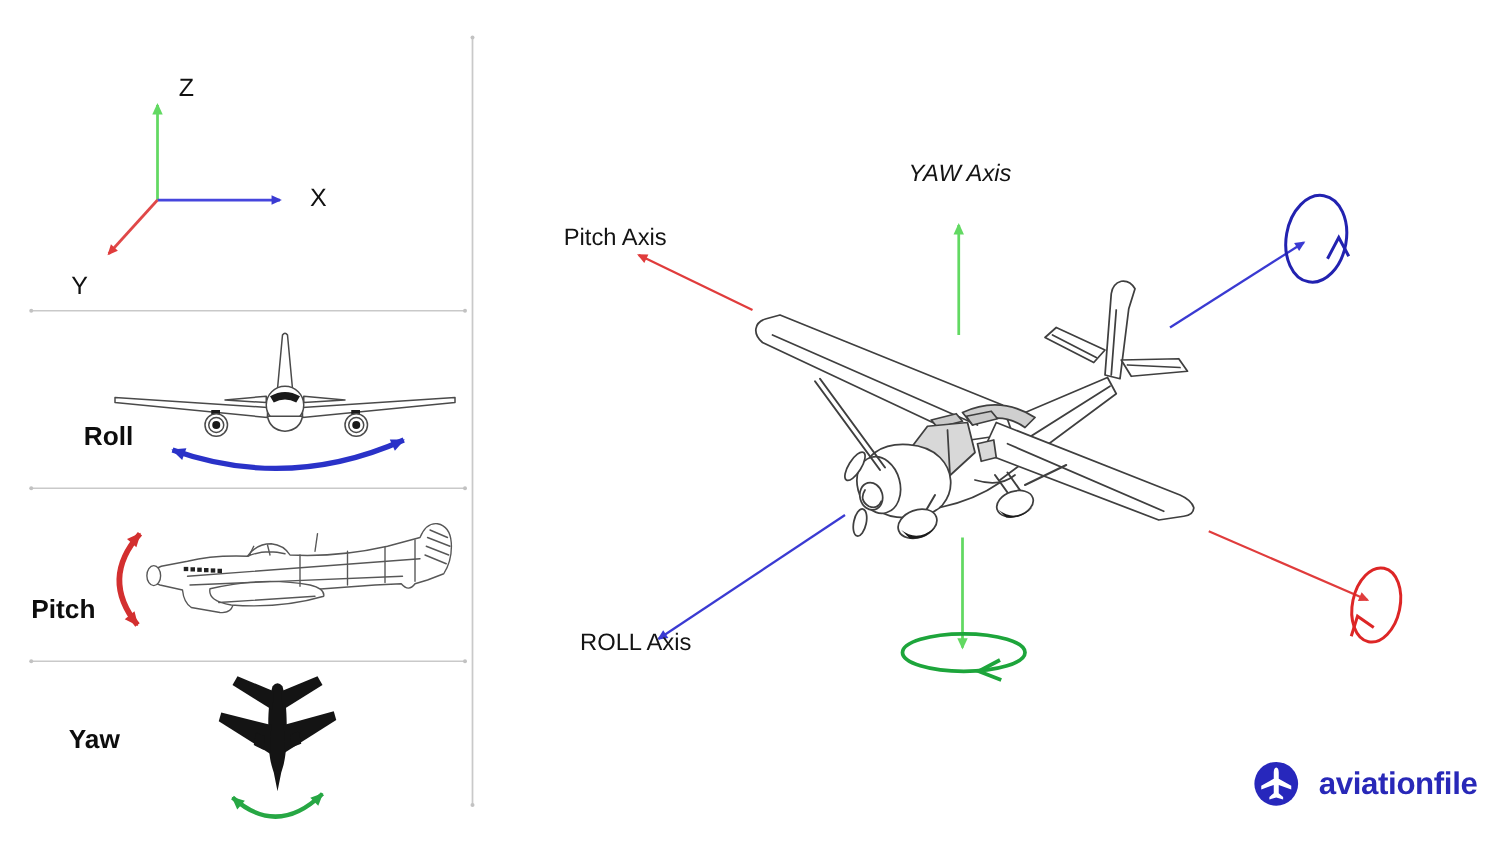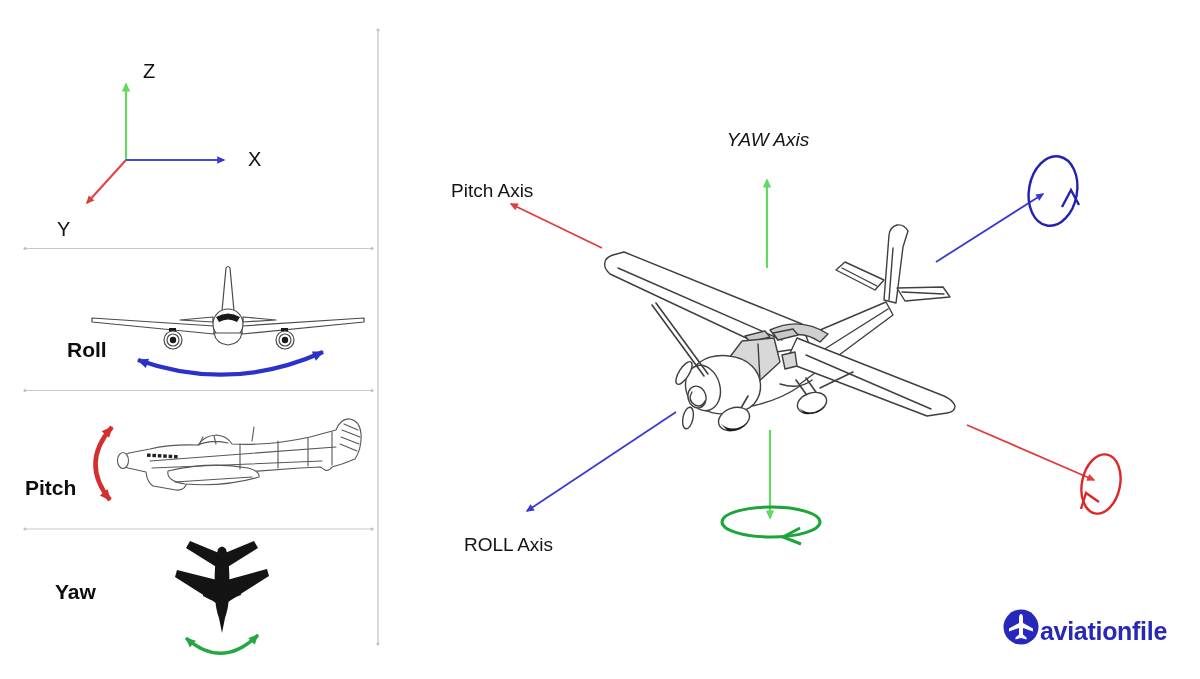--- a/index.html
+++ b/index.html
@@ -16,22 +16,22 @@
   .y-lbl{left:57px;top:218px;}
   .row-lbl{font-weight:bold;font-size:21px;color:#0d0d0d;}
   .roll-lbl{left:30px;top:338px;margin-left:37px;}
   .pitch-lbl{left:25px;top:446px;margin-top:30px;}
   .yaw-lbl{left:55px;top:580px;}
   .main-title{left:598px;top:30px;width:332px;text-align:center;font-size:25px;font-weight:bold;
     color:#1414e0;text-decoration:underline;text-underline-offset:4px;letter-spacing:.3px;}
   .axis-tag{font-size:19px;color:#141414;}
   .yawaxis-lbl{left:698px;top:129px;width:140px;text-align:center;font-style:italic;}
   .pitchaxis-lbl{left:451px;top:168px;margin-top:12px;}
-  .rollaxis-lbl{left:464px;top:534px;}
-  .logo{position:absolute;left:1002px;top:608px;display:flex;align-items:flex-end;gap:0;}
+  .rollaxis-lbl{left:464px;top:504px;}
+  .logo{position:absolute;left:1002px;top:608px;display:flex;align-items:center;gap:15px;}
   .logo-text{font-size:25px;font-weight:600;color:#2828b8;letter-spacing:-0.3px;}
 </style>
 </head>
 <body>
 
 <div id="stage">
 
   <svg id="gfx" viewBox="0 0 1200 679">
     <defs>
       <marker id="aBlueBig" viewBox="0 0 12 12" refX="10" refY="6" markerWidth="14" markerHeight="12" markerUnits="userSpaceOnUse" orient="auto-start-reverse">

